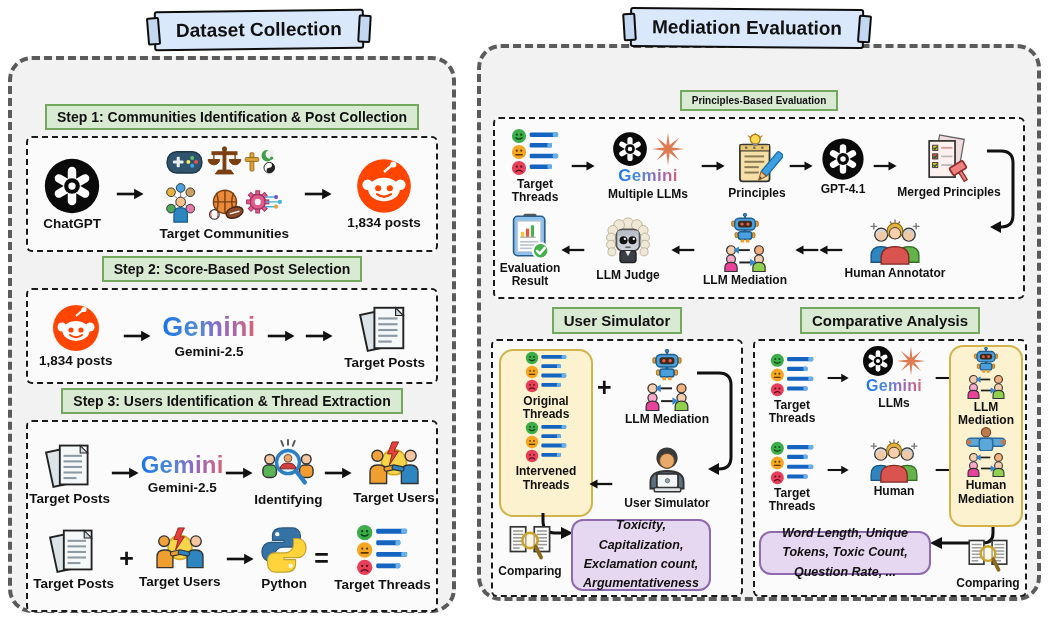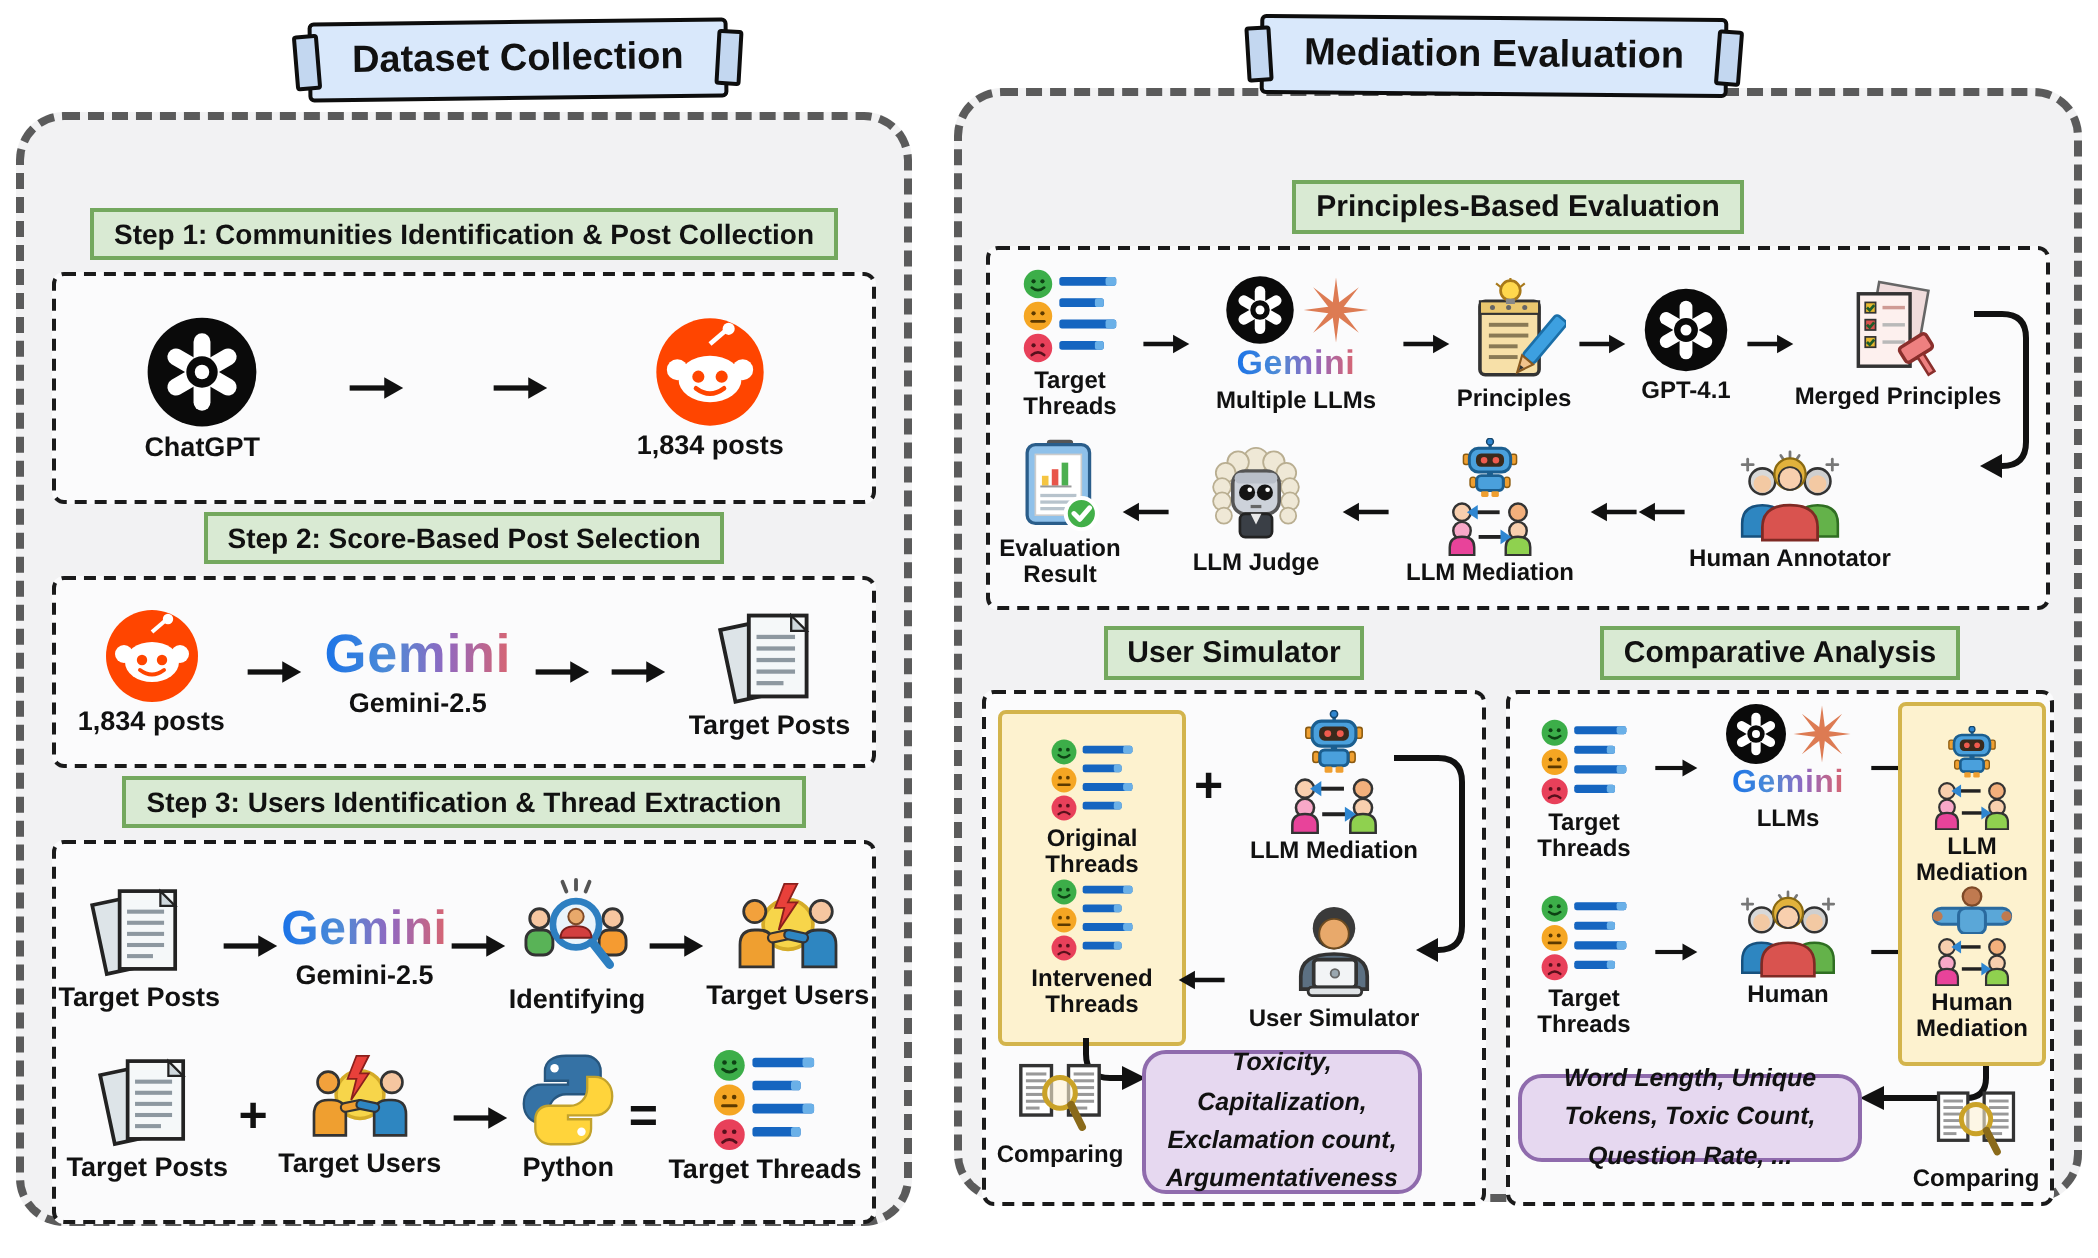--- a/index.html
+++ b/index.html
@@ -34,22 +34,22 @@
   .step-box{margin:0 2px;}
   #step1-box{height:116px;}
   #step2-box{height:96px;margin-top:2px;}
   #step3-box{height:192px;margin-top:2px;display:flex;flex-direction:column;justify-content:space-evenly;}
   .pbe-box{position:relative;height:182px;margin:0 2px;display:flex;flex-direction:column;justify-content:space-evenly;padding:2px 4px;}
   .pbe-row{display:flex;align-items:center;}
   .sub-row{display:flex;gap:10px;margin-top:8px;}
   .sub-col-l{width:252px;flex:0 0 auto;}
   .sub-col-r{flex:1;}
   .sub-box{position:relative;height:258px;}
-  .ybox{position:absolute;background:#fdf2cf;border:2px solid #d3b44c;border-radius:4px;box-sizing:border-box;
-        display:flex;flex-direction:column;justify-content:center;align-items:center;}
+  .ybox{position:absolute;background:#fdf2cf;border:2px solid #d3b44c;border-radius:14px;box-sizing:border-box;
+        display:flex;flex-direction:column;justify-content:flex-start;align-items:center;}
   .pbox{position:absolute;background:#e6d8f0;border:2px solid #8f6bad;border-radius:12px;box-sizing:border-box;
         display:flex;align-items:center;justify-content:center;text-align:center;
         font-weight:bold;font-style:italic;font-size:12.5px;line-height:1.55;padding:4px 6px;}
   .abs{position:absolute;}
   svg.ic{display:block;}
 </style>
 </head>
 <body>
 
 <svg width="0" height="0" style="position:absolute">
@@ -481,20 +481,26 @@
   <div class="dbox step-box row" id="step1-box">
     <div class="node">
       <svg class="ic" width="58" height="58">
           <use href="#s-chatgpt"></use>
         </svg>
       <div class="lbl">ChatGPT</div>
     </div>
     <svg class="ar">
         <use href="#s-arrow"></use>
       </svg>
+    <div class="node">
+      <svg class="ic" width="118" height="79" viewBox="0 0 122 82">
+          <use href="#s-cluster"></use>
+        </svg>
+      <div class="lbl">Target Communities</div>
+    </div>
     <svg class="ar">
         <use href="#s-arrow"></use>
       </svg>
     <div class="node">
       <svg class="ic" width="56" height="56">
           <use href="#s-reddit"></use>
         </svg>
       <div class="lbl">1,834 posts</div>
     </div>
   </div>
@@ -593,21 +599,21 @@
           </svg>
         <div class="lbl">Target Threads</div>
       </div>
     </div>
   </div>
 </div>
 
 <div class="panel" id="right-panel">
   <div style="height:30px"></div>
 
-  <div class="ghdr" style="font-size:15px">Principles-Based Evaluation</div>
+  <div class="ghdr" style="font-size:10px">Principles-Based Evaluation</div>
   <div class="dbox pbe-box">
     <div class="pbe-row">
       <div class="node" style="width:72px">
         <svg class="ic" width="48" height="48">
             <use href="#s-threads"></use>
           </svg>
         <div class="lblsm">Target Threads</div>
       </div>
       <svg class="ar" style="width:24px">
           <use href="#s-arrow"></use>

